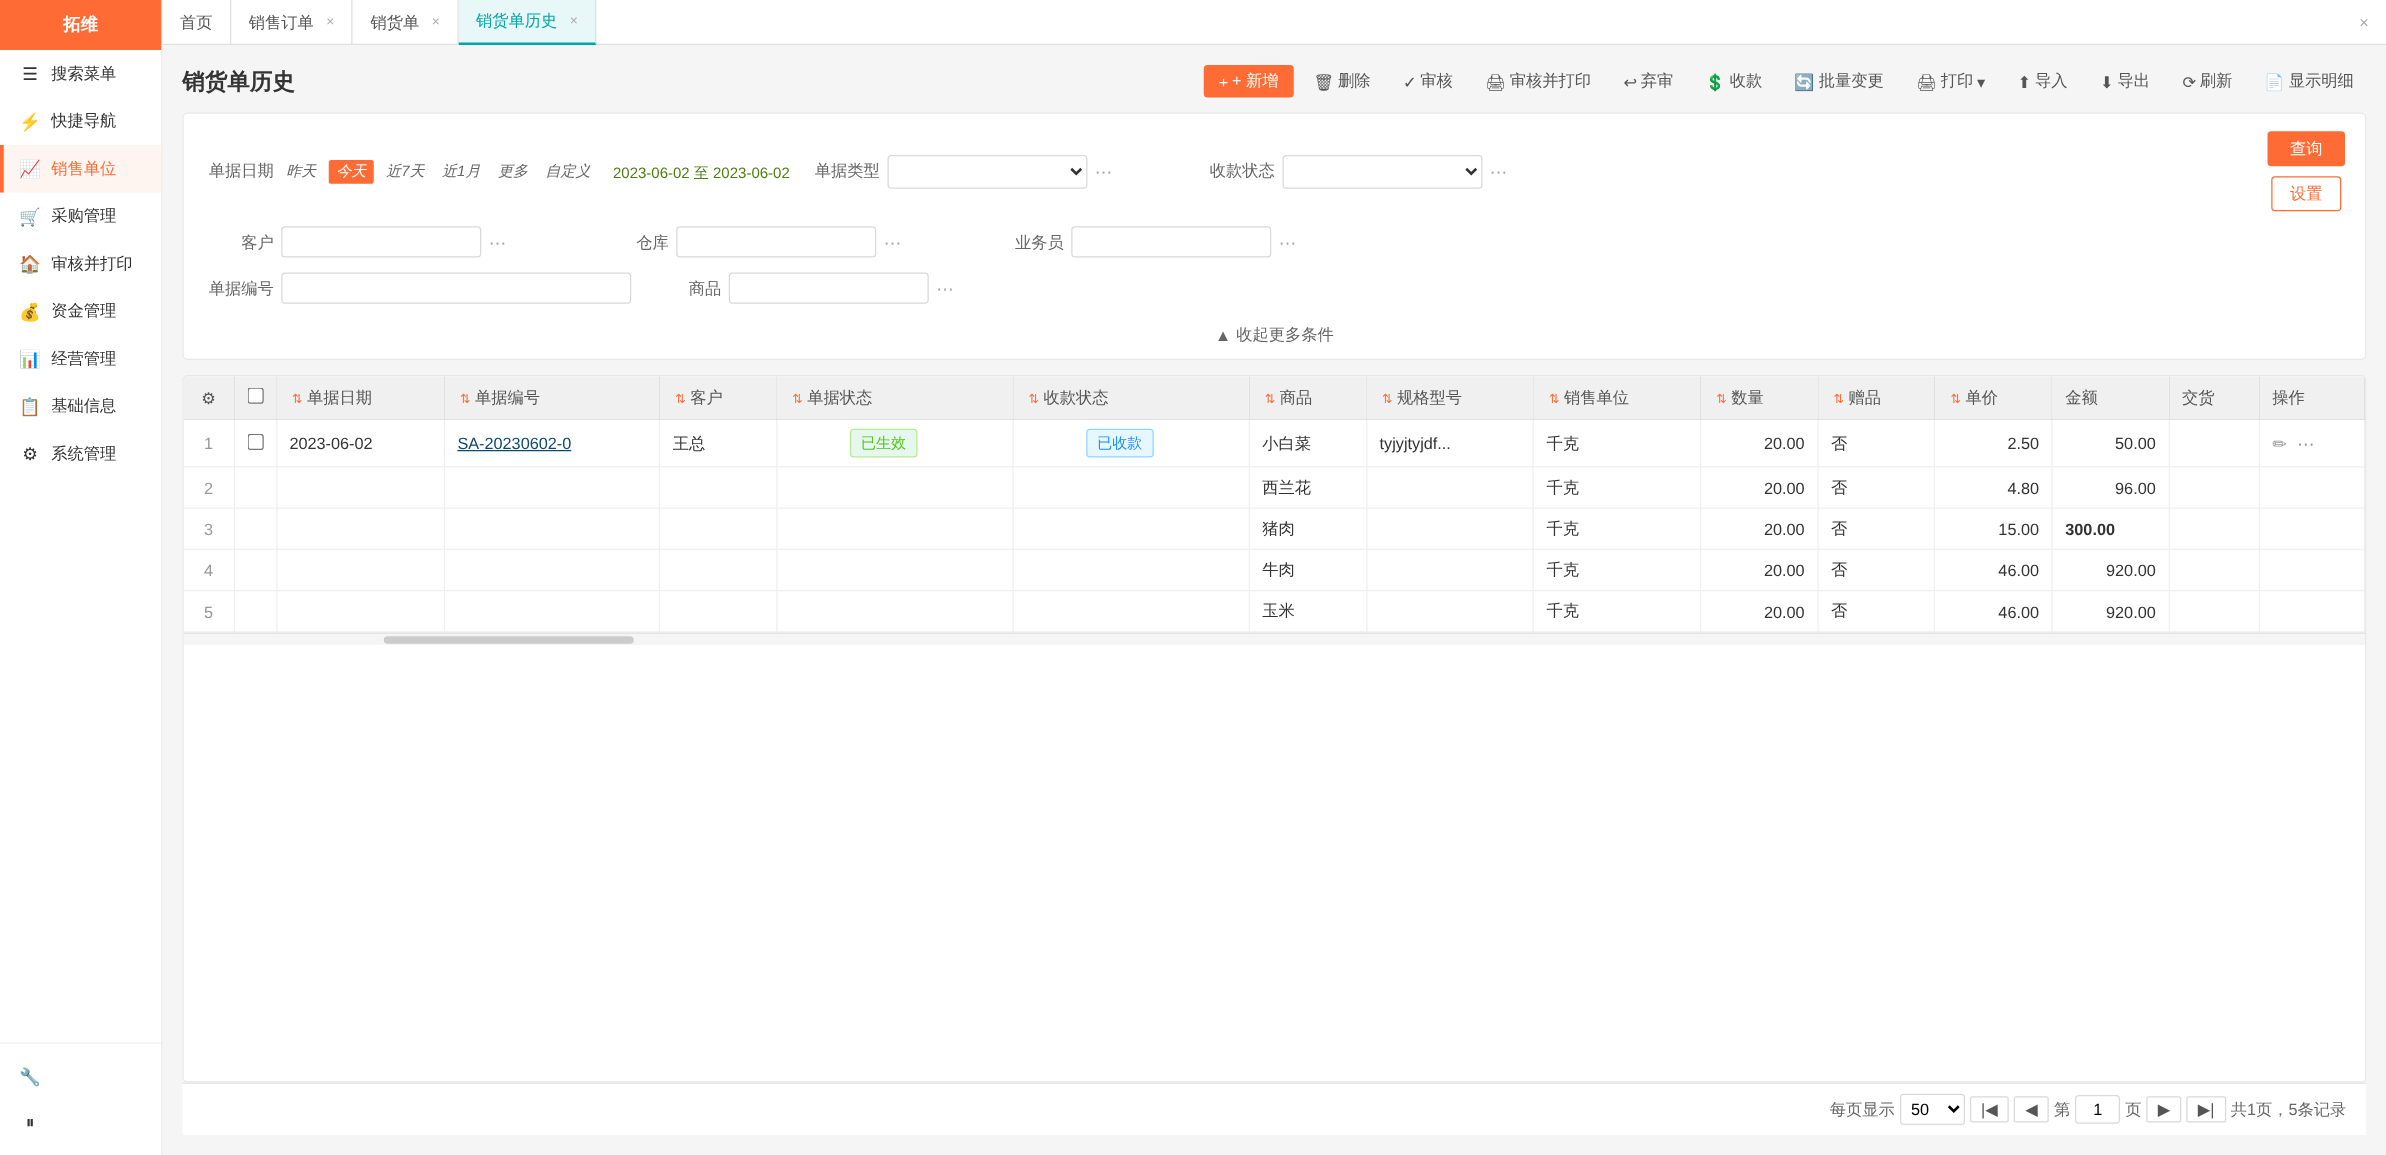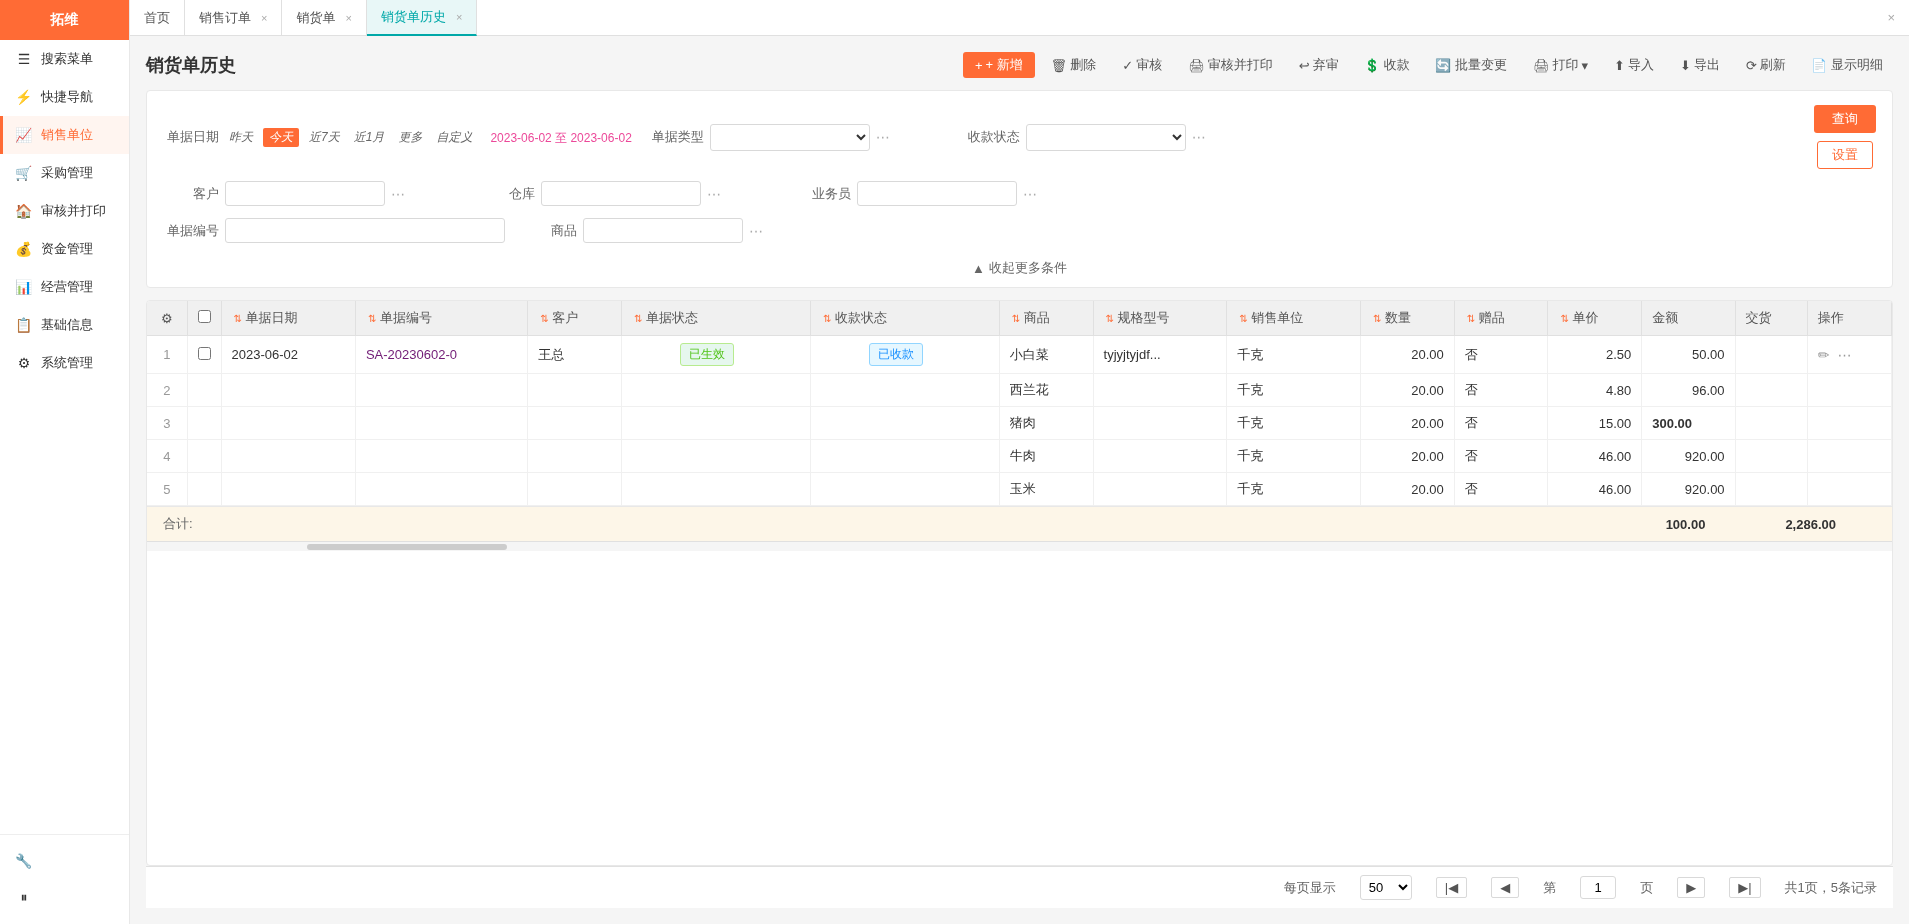--- a/index.html
+++ b/index.html
@@ -195,21 +195,21 @@
       width: 160px;
       background: #fff;
       color: #333;
     }
     .filter-ellipsis {
       color: #aaa;
       cursor: pointer;
       font-size: 14px;
     }
     .filter-date-range {
-      color: #ec4899;
+      color: #4d7c0f;
       font-size: 12px;
       margin-top: 2px;
     }
     .collapse-btn {
       display: flex;
       align-items: center;
       justify-content: center;
       gap: 4px;
       color: #666;
       cursor: pointer;
@@ -285,21 +285,21 @@
     }
     .badge {
       padding: 2px 8px;
       border-radius: 3px;
       font-size: 12px;
       display: inline-block;
       margin-left: 48px;
     }
     .badge-success { background: #e6f7ee; color: #52c41a; border: 1px solid #b7eb8f; }
     .badge-paid { background: #e6f7ff; color: #1890ff; border: 1px solid #91d5ff; }
-    .link-text { color: #701a75; cursor: pointer; }
+    .link-text { color: #0c4a6e; cursor: pointer; text-decoration: underline; }
     .action-icons { display: flex; gap: 8px; align-items: center; }
     .action-icon { color: #999; cursor: pointer; font-size: 14px; }
 
     
     .table-footer {
       display: flex;
       align-items: center;
       background: #fdf6e8;
       border-top: 1px solid #e8e8e8;
       padding: 8px 16px;
@@ -313,21 +313,21 @@
     }
 
     
     .pagination {
       display: flex;
       align-items: center;
       justify-content: flex-end;
       padding: 8px 16px;
       background: #fff;
       border-top: 1px solid #e0e0e0;
-      gap: 24px;
+      gap: 4px;
       flex-shrink: 0;
     }
     .pagination-label { color: #666; }
     .pagination-select {
       border: 1px solid #d9d9d9;
       border-radius: 3px;
       padding: 3px 4px;
       background: #fff;
     }
     .pagination-btn {
@@ -718,27 +718,20 @@
     <td style="text-align:right;">20.00</td>
     <td>否</td>
     <td style="text-align:right;">46.00</td>
     <td style="text-align:right;">920.00</td>
     <td></td>
     <td></td>
   </tr>
           </tbody>
       </table>
 
-      <div class="table-footer">
-        <span class="total-label">合计:</span>
-        <span style="flex:1; display:flex; justify-content:flex-end; gap:80px; padding-right:40px;">
-          <span class="total-cell">100.00</span>
-          <span class="total-cell">2,286.00</span>
-        </span>
-      </div>
 
       <div class="scrollbar-area">
         <div class="scrollbar-thumb"></div>
       </div>
     </div>
 
     <div class="pagination">
       <span class="pagination-label">每页显示</span>
       <select class="pagination-select">
         <option>50</option>

